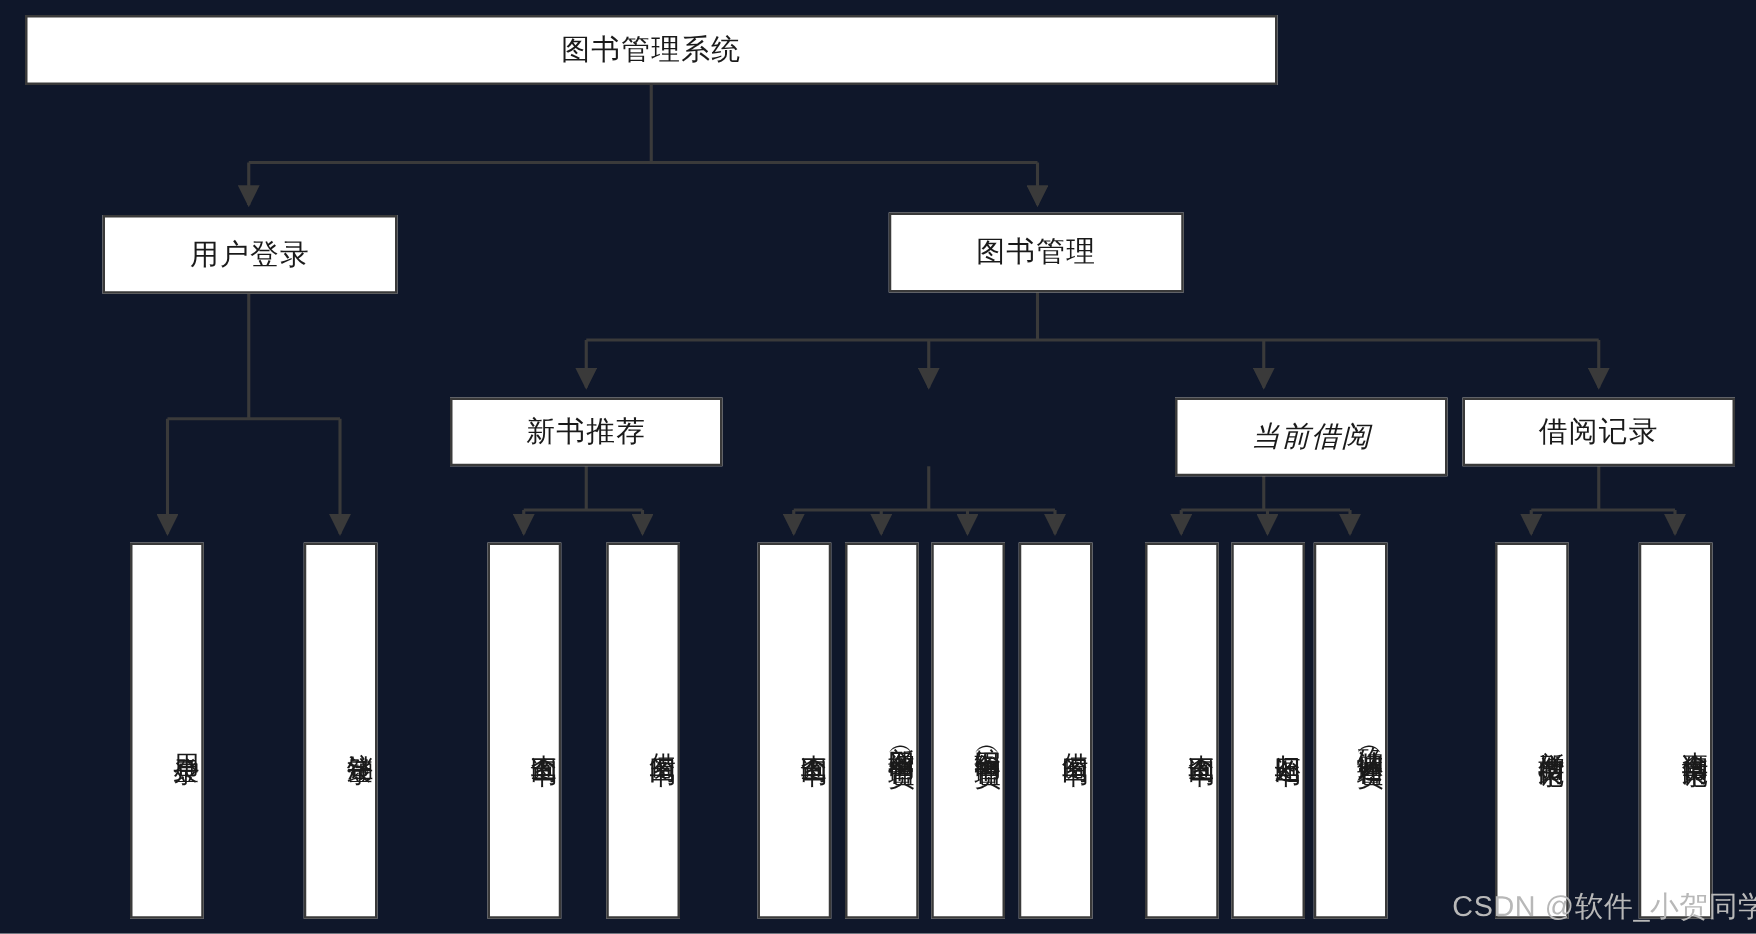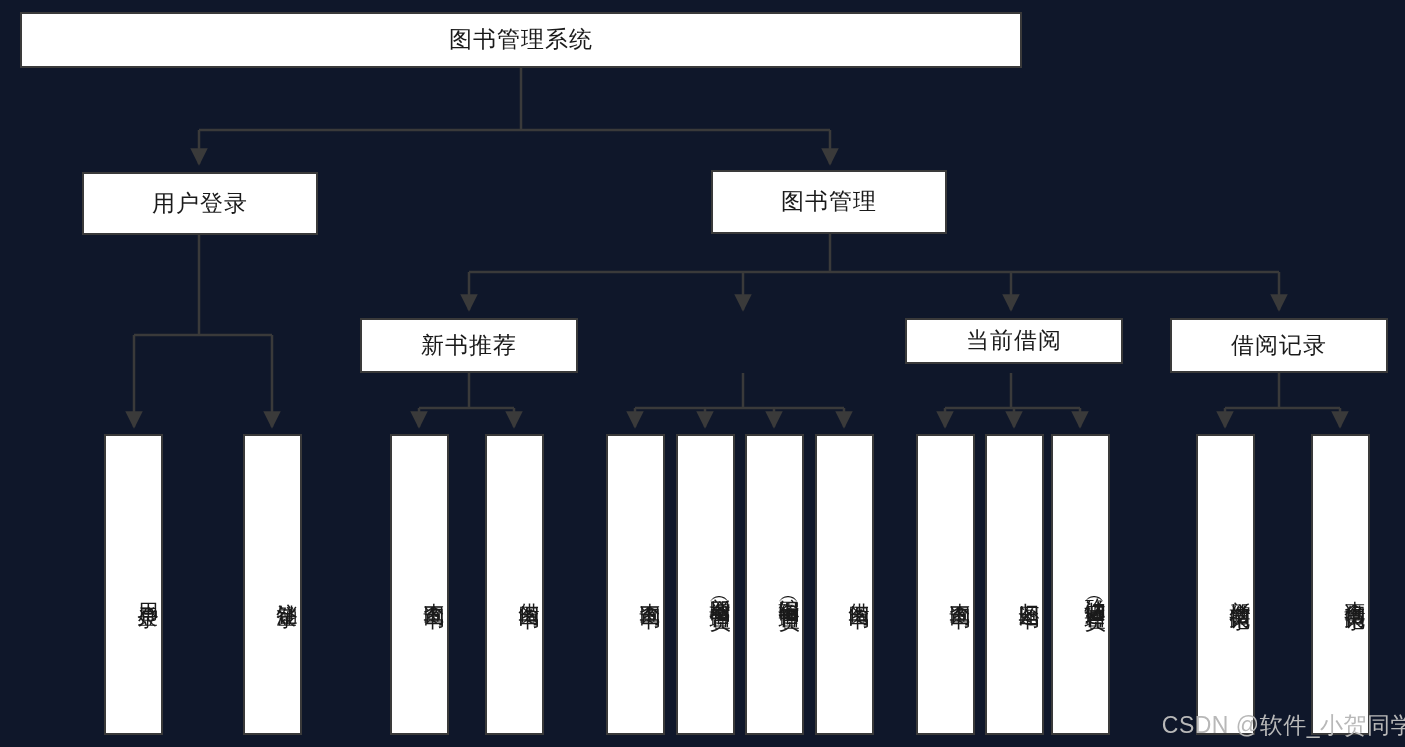--- a/index.html
+++ b/index.html
@@ -129,21 +129,21 @@
   <div class="node node-h" style="left:82px; top:172px; width:236px; height:63px;">
     <span>用户登录</span>
   </div>
   <div class="node node-h" style="left:711px; top:170px; width:236px; height:64px;">
     <span>图书管理</span>
   </div>
 
   <div class="node node-h" style="left:360px; top:318px; width:218px; height:55px;text-align:right;">
     <span>新书推荐</span>
   </div>
-  <div class="node node-h" style="left:905px; top:318px; width:218px; height:46px;">
+  <div class="node node-h" style="left:940px; top:318px; width:218px; height:63px;font-style:italic;">
     <span>当前借阅</span>
   </div>
   <div class="node node-h" style="left:1170px; top:318px; width:218px; height:55px;align-items:center;">
     <span>借阅记录</span>
   </div>
 
   <div class="node node-v" style="left:104px; top:434px; width:59px; height:301px;">
     <span class="vtext">用户登录</span>
   </div>
   <div class="node node-v" style="left:243px; top:434px; width:59px; height:301px;">

